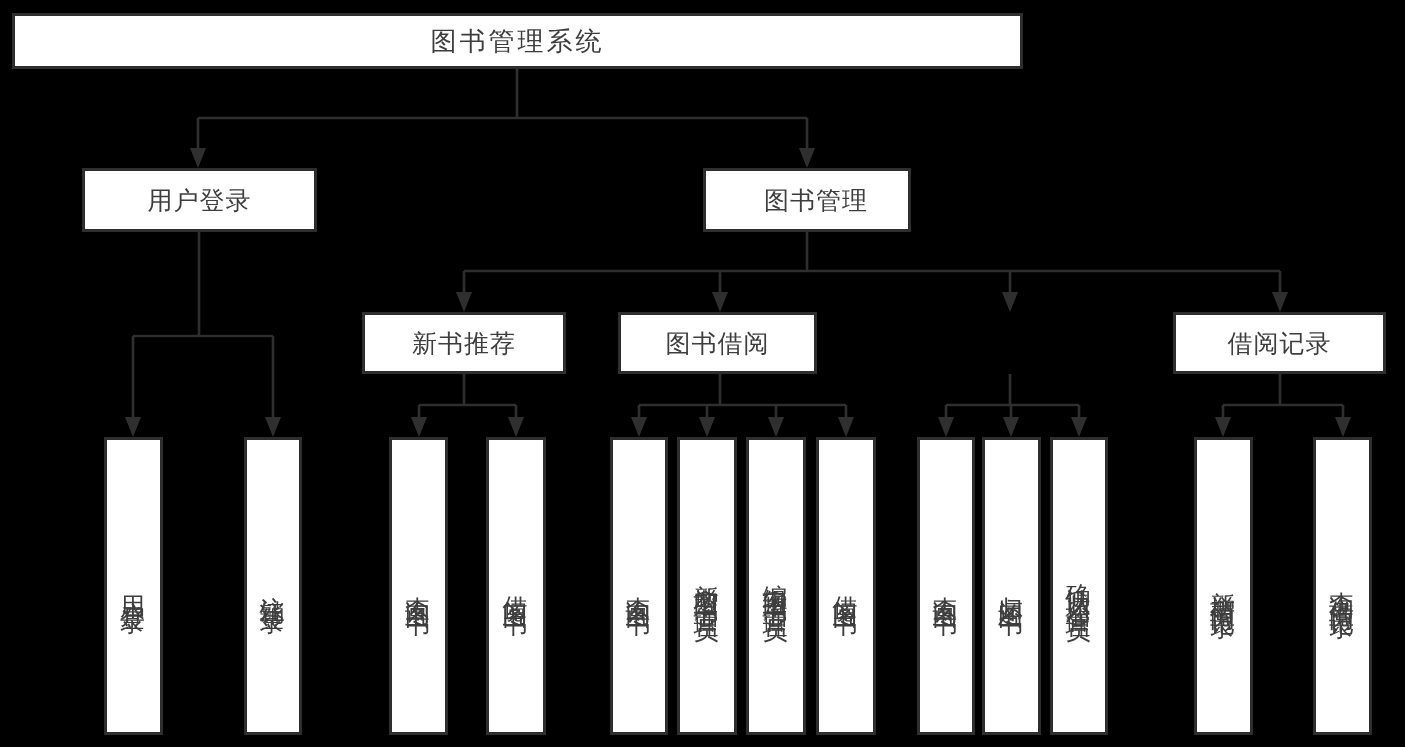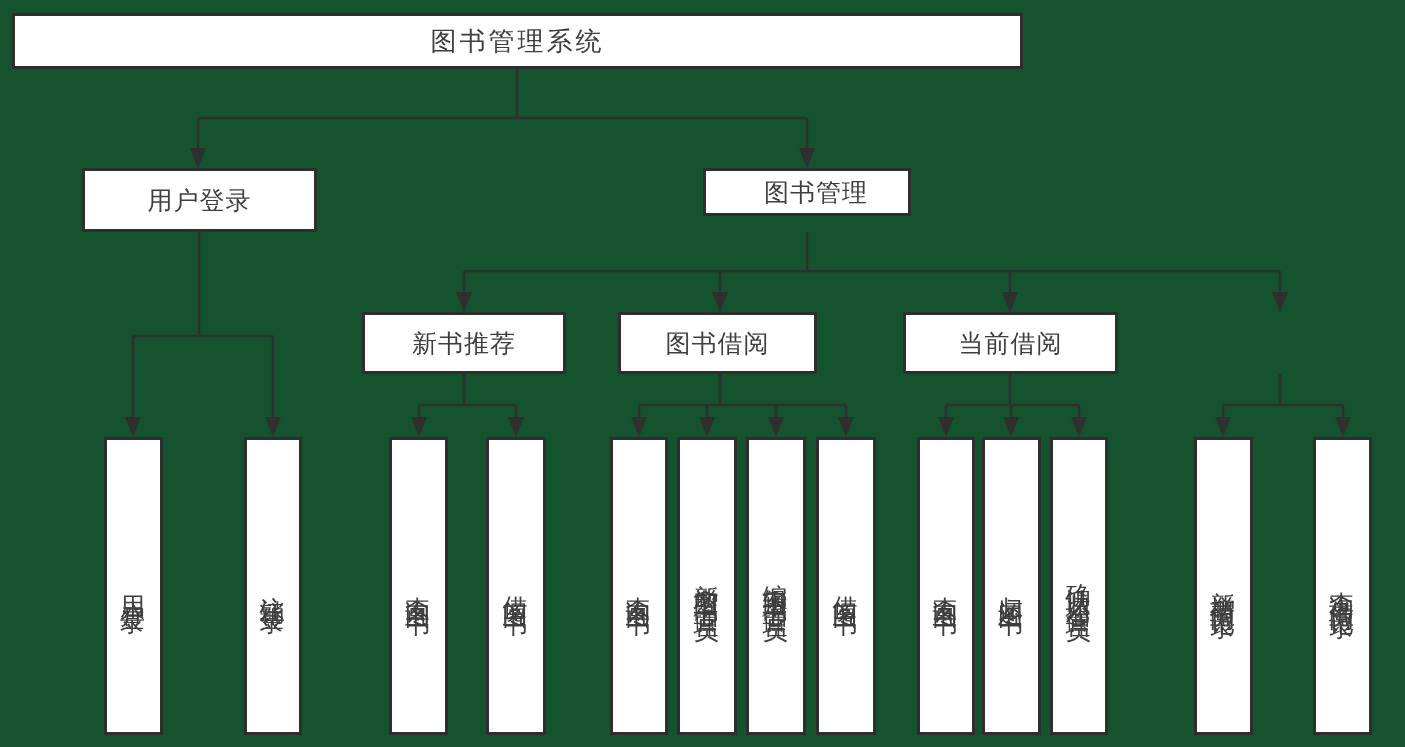--- a/index.html
+++ b/index.html
@@ -1,38 +1,38 @@
 <!DOCTYPE html>
 <html><head>
 <meta charset="utf-8">
 <style>
   html,body{margin:0;padding:0;background:#ffffff;}
   .canvas{
     position:relative;
     width:1405px;height:747px;
-    background:#14532d;
+    background:#000000;
     font-family:"Liberation Sans","DejaVu Sans",sans-serif;
     overflow:hidden;
   }
   .connectors{position:absolute;left:0;top:0;width:1405px;height:747px;z-index:1;}
   .connectors line{stroke:#2f2f2f;stroke-width:2.6;}
   .connectors polygon{fill:#2f2f2f;stroke:none;}
   .node{
     position:absolute;
     box-sizing:border-box;
     border:3px solid #2e2e2e;
     background:#ffffff;
     display:flex;align-items:center;justify-content:center;
     color:#3e3e3e;
     z-index:2;
   }
   .node-root{left:12px;top:13px;width:1011px;height:56px;font-size:26px;letter-spacing:3px;}
   .node-h{font-size:25px;letter-spacing:1px;}
   .node-l2a{left:82px;top:168px;width:235px;height:64px;}
-  .node-l2b{left:703px;top:168px;width:208px;height:48px;padding-left:18px;}
+  .node-l2b{left:703px;top:168px;width:208px;height:64px;padding-left:18px;}
   .node-l3a{left:362px;top:312px;width:204px;height:62px;justify-content:center;}
   .node-l3b{left:618px;top:312px;width:199px;height:62px;}
   .node-l3c{left:903px;top:312px;width:215px;height:62px;}
   .node-l3d{left:1173px;top:312px;width:213px;height:62px;}
   .leaf{
     top:437px;height:298px;
     font-size:25px;
   }
   .leaf span{
     writing-mode:vertical-rl;
@@ -141,22 +141,22 @@
   <div class="node node-h node-l2b">
     <span>图书管理</span>
   </div>
 
   <div class="node node-h node-l3a">
     <span>新书推荐</span>
   </div>
   <div class="node node-h node-l3b">
     <span>图书借阅</span>
   </div>
-  <div class="node node-h node-l3c">
-    <span>当前借阅</span>
+  <div class="node node-h node-l3d">
+    <span>借阅记录</span>
   </div>
 
   <div class="node leaf" style="left:104px;width:59px;">
     <span>用户登录</span>
   </div>
   <div class="node leaf" style="left:244px;width:58px;">
     <span>注销登录</span>
   </div>
   <div class="node leaf" style="left:389px;width:59px;">
     <span>查询图书</span>

